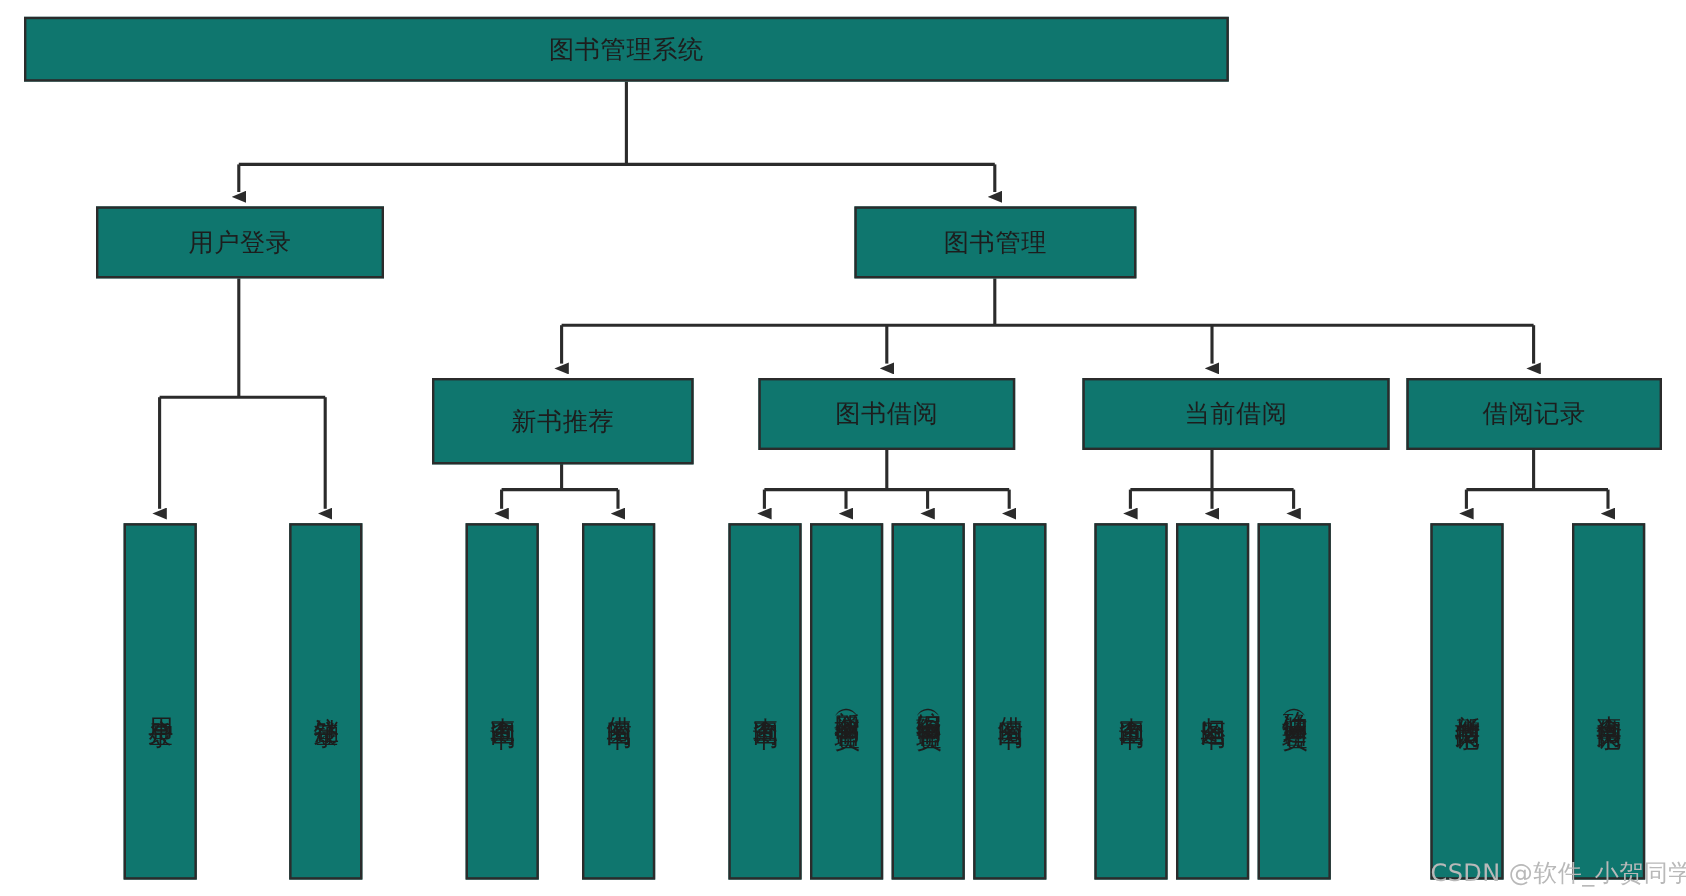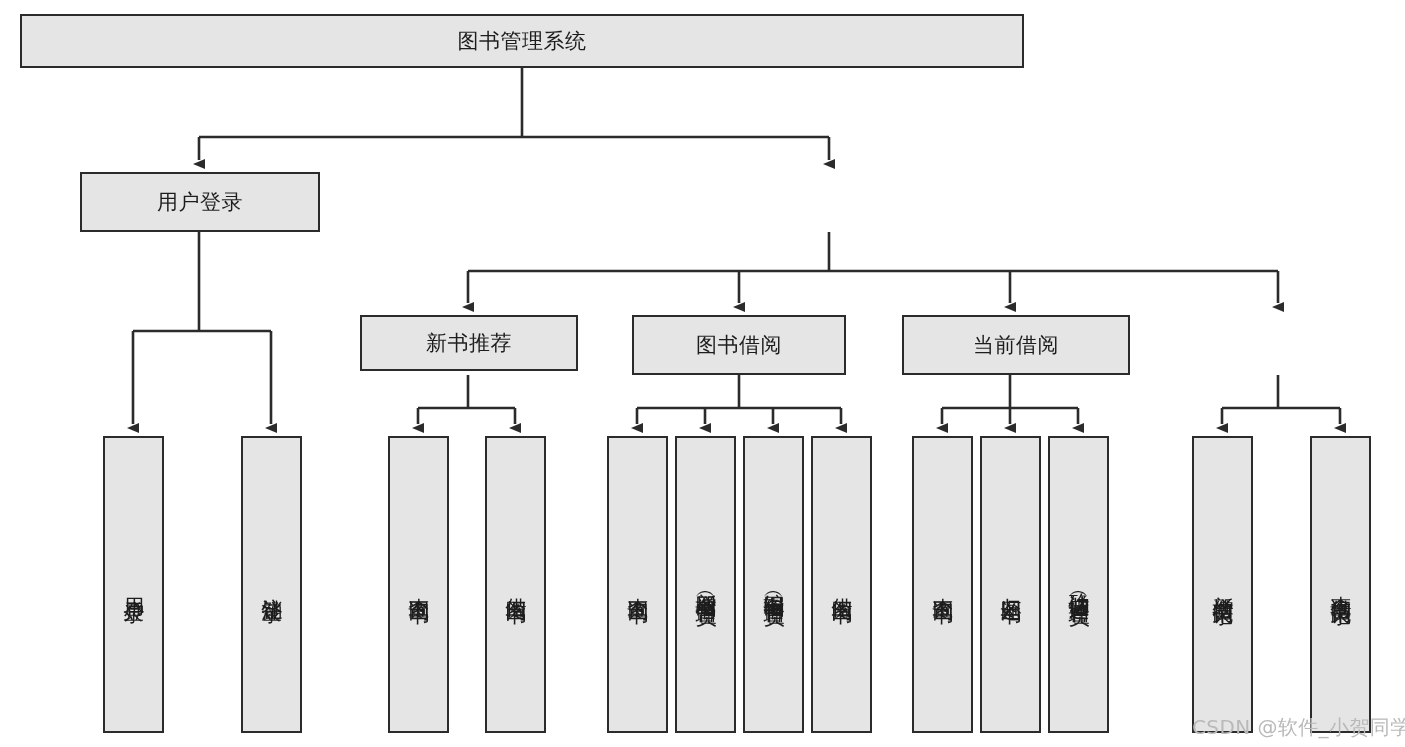--- a/index.html
+++ b/index.html
@@ -18,21 +18,21 @@
   #edges {
     position: absolute;
     left: 0;
     top: 0;
     width: 1405px;
     height: 747px;
   }
   .node {
     position: absolute;
     box-sizing: border-box;
-    background: #e5e5e5;
+    background: #0f766e;
     border: 2px solid #2b2b2b;
     display: flex;
     align-items: center;
     justify-content: center;
     color: #1d1d1d;
     z-index: 2;
   }
   .node-label {
     display: block;
     text-align: center;
@@ -123,33 +123,39 @@
   </svg>
 
   <div class="node horiz" style="left:20px; top:14px; width:1004px; height:54px;">
     <span class="node-label">图书管理系统</span>
   </div>
 
   <div class="node horiz" style="left:80px; top:172px; width:240px; height:60px;">
     <span class="node-label">用户登录</span>
   </div>
 
-
-  <div class="node horiz" style="left:360px; top:315px; width:218px; height:56px;">
+  <div class="node horiz" style="left:712px; top:172px; width:235px; height:60px;">
+    <span class="node-label">图书管理</span>
+  </div>
+
+  <div class="node horiz" style="left:360px; top:315px; width:218px; height:72px;">
     <span class="node-label">新书推荐</span>
   </div>
 
   <div class="node horiz" style="left:632px; top:315px; width:214px; height:60px;">
     <span class="node-label">图书借阅</span>
   </div>
 
-  <div class="node horiz" style="left:902px; top:315px; width:228px; height:60px;">
+  <div class="node horiz" style="left:902px; top:315px; width:256px; height:60px;">
     <span class="node-label">当前借阅</span>
   </div>
 
+  <div class="node horiz" style="left:1172px; top:315px; width:213px; height:60px;">
+    <span class="node-label">借阅记录</span>
+  </div>
 
   <div class="node vert" style="left:103px; top:436px; width:61px; height:297px;">
     <span class="node-label">用户登录</span>
   </div>
 
   <div class="node vert" style="left:241px; top:436px; width:61px; height:297px;">
     <span class="node-label">注销登录</span>
   </div>
 
   <div class="node vert" style="left:388px; top:436px; width:61px; height:297px;">

